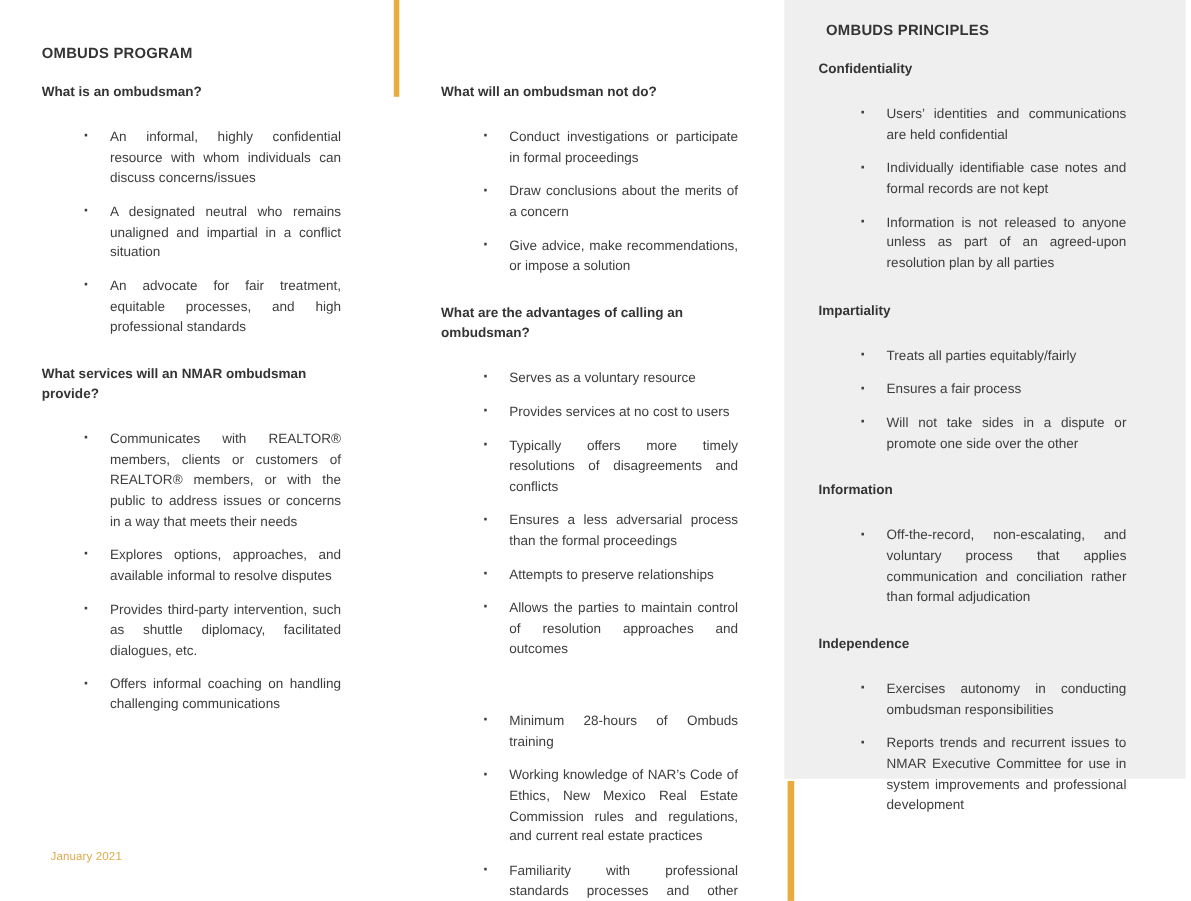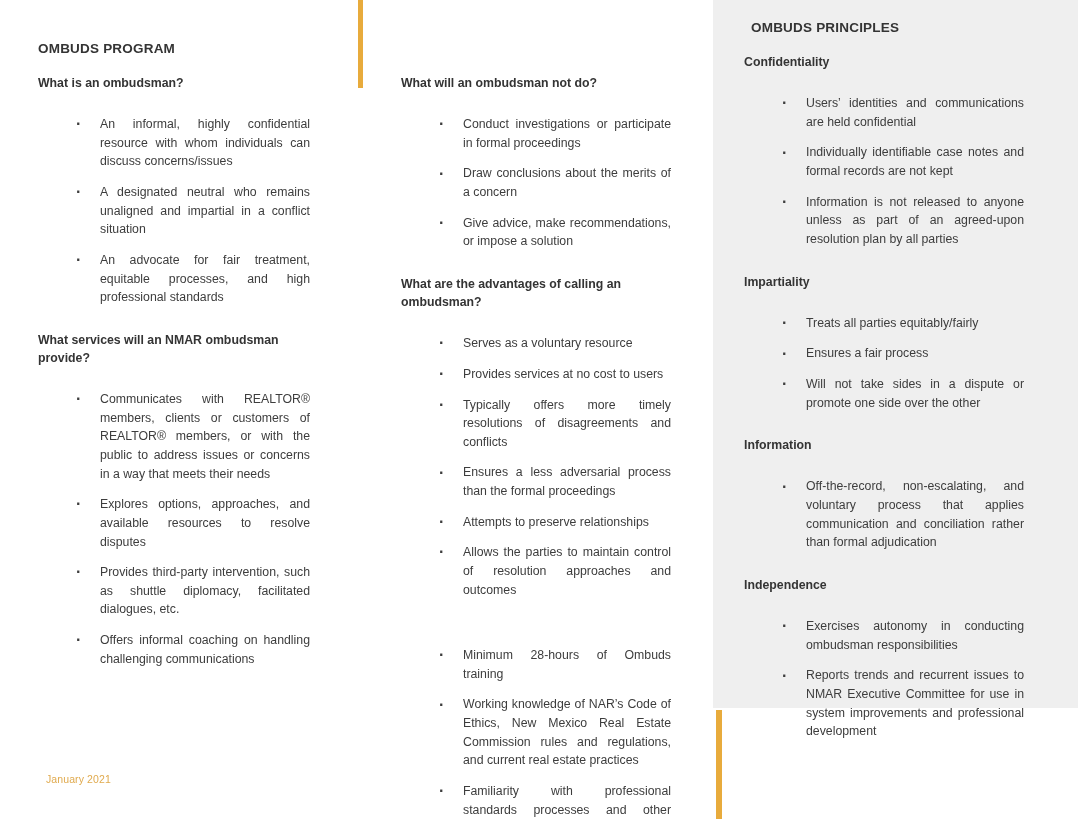--- a/index.html
+++ b/index.html
@@ -143,21 +143,21 @@
         <ul class="bullets">
           <li>An informal, highly confidential resource with whom individuals can discuss concerns/issues</li>
           <li>A designated neutral who remains unaligned and impartial in a conflict situation</li>
           <li>An advocate for fair treatment, equitable processes, and high professional standards</li>
         </ul>
         <div class="gap-list-to-q"></div>
         <div class="question">What services will an NMAR ombudsman provide?</div>
         <div class="gap-q-to-list"></div>
         <ul class="bullets">
           <li>Communicates with REALTOR® members, clients or customers of REALTOR® members, or with the public to address issues or concerns in a way that meets their needs</li>
-          <li>Explores options, approaches, and available resources to resolve disputes</li>
+          <li>Explores options, approaches, and available informal to resolve disputes</li>
           <li>Provides third-party intervention, such as shuttle diplomacy, facilitated dialogues, etc.</li>
           <li>Offers informal coaching on handling challenging communications</li>
         </ul>
       </div>
   </div>
 
   <div class="col col-2">
     <div style="height:74px"></div>
     <div>
         <div class="question">What will an ombudsman not do?</div>

